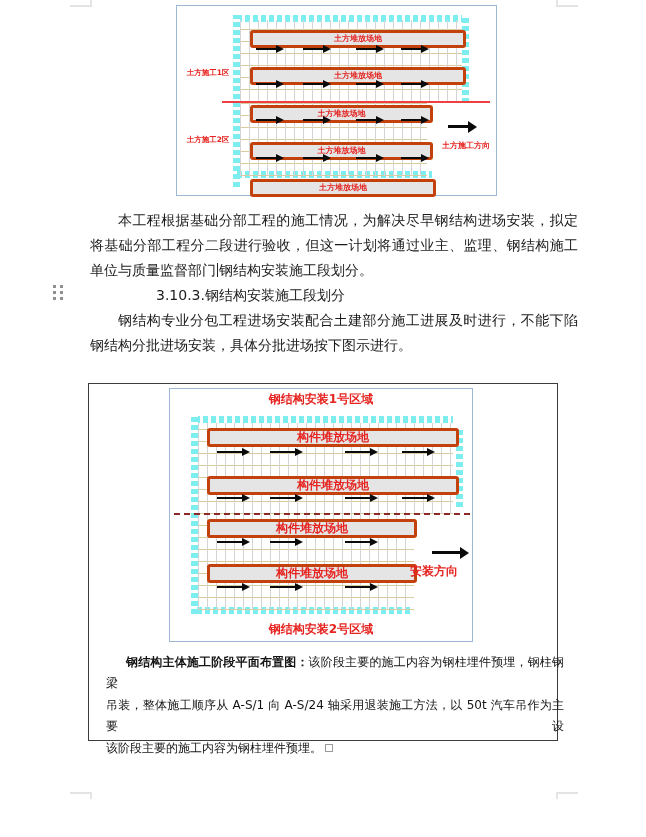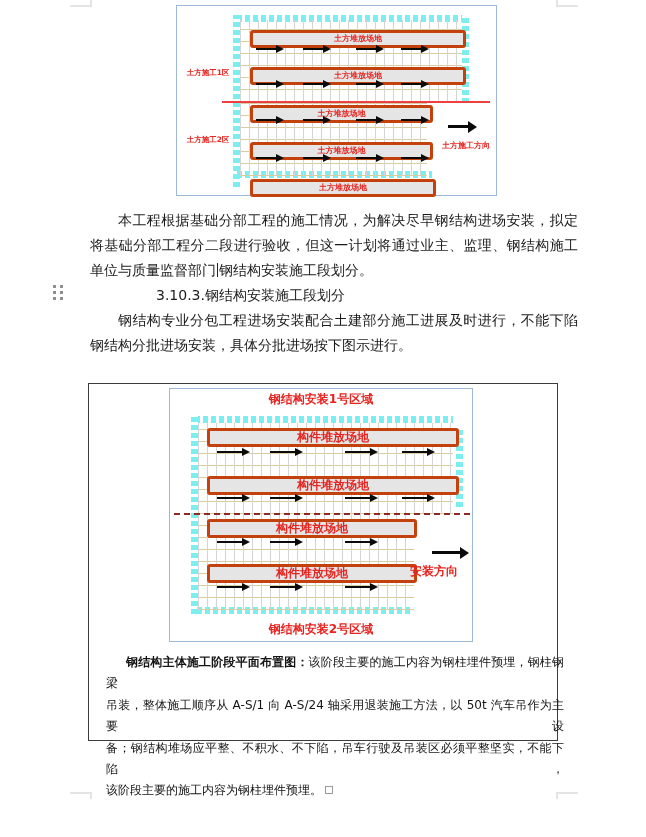--- a/index.html
+++ b/index.html
@@ -179,18 +179,17 @@
 
       <div class="arr big" style="left:262px;top:162px;width:28px;"></div>
       <div class="rlabel f9" style="left:240px;top:177px;width:44px;">安装方向</div>
 
       <div class="ctitle rlabel f9" style="top:235px;position:absolute;">钢结构安装2号区域</div>
     </div>
 
     <div class="caption">
       <div class="cl jl" style="text-indent:20px;"><span class="lead">钢结构主体施工阶段平面布置图：</span><span>该阶段主要的施工内容为钢柱埋件预埋，钢柱钢梁</span></div>
       <div class="cl jl">吊装，整体施工顺序从 A-S/1 向 A-S/24 轴采用退装施工方法，以 50t 汽车吊作为主要设</div>
-      <div class="cl jl">备；钢结构堆场应平整、不积水、不下陷，吊车行驶及吊装区必须平整坚实，不能下陷，</div>
       <div class="cl"><span>该阶段主要的施工内容为钢柱埋件预埋。</span><span class="endmark"></span></div>
     </div>
   </div>
 
 </div>
 
 </body></html>

